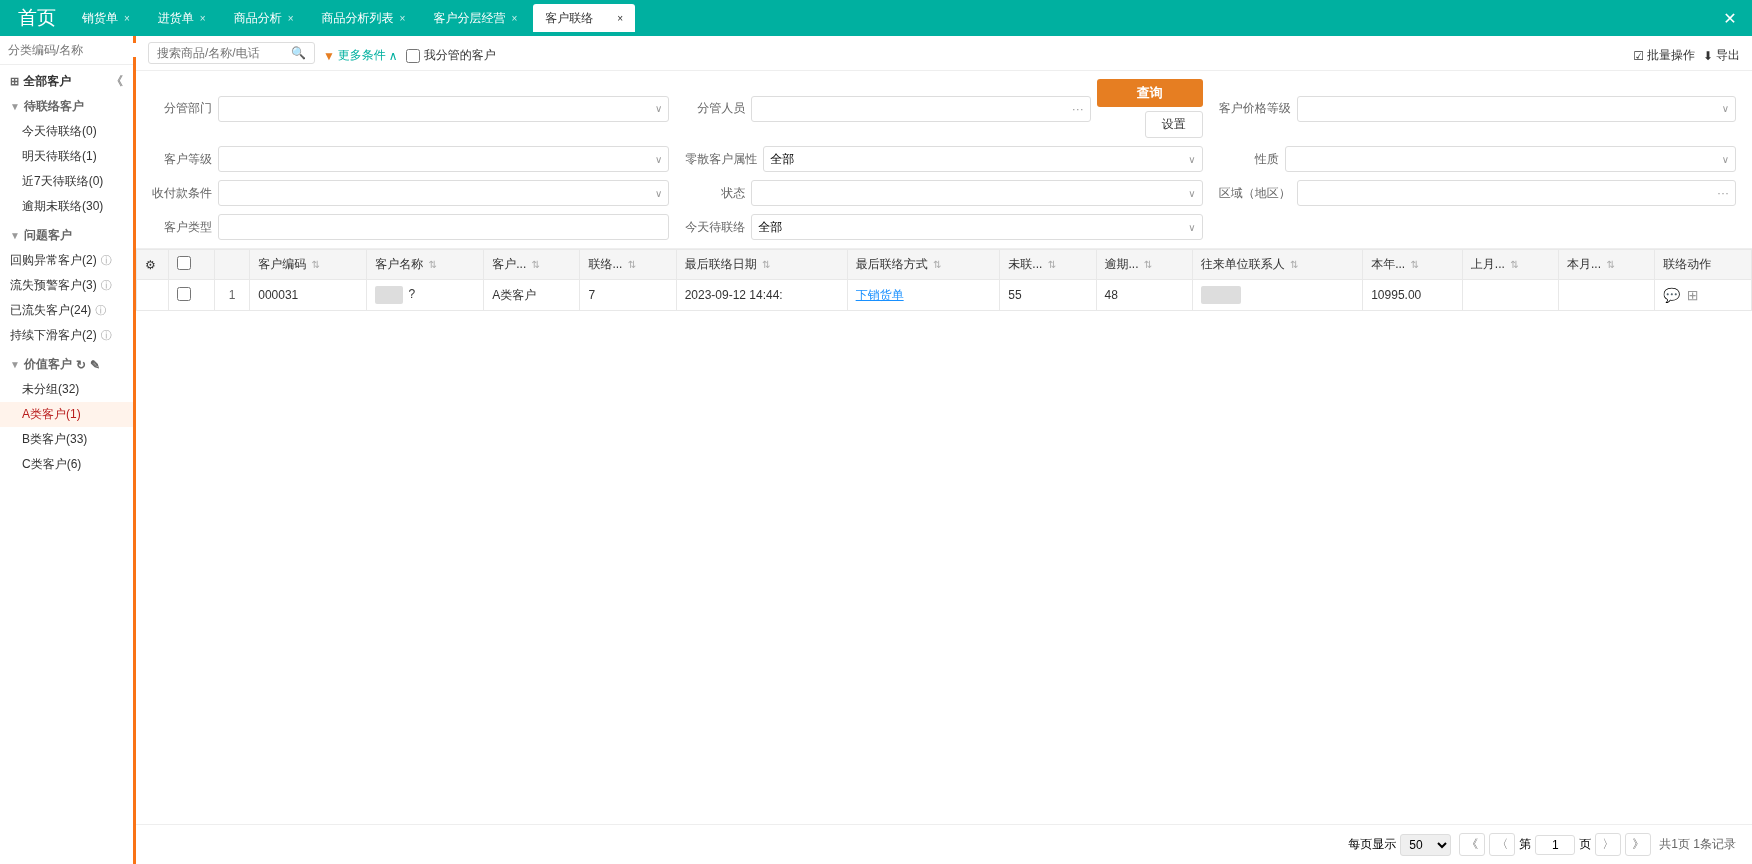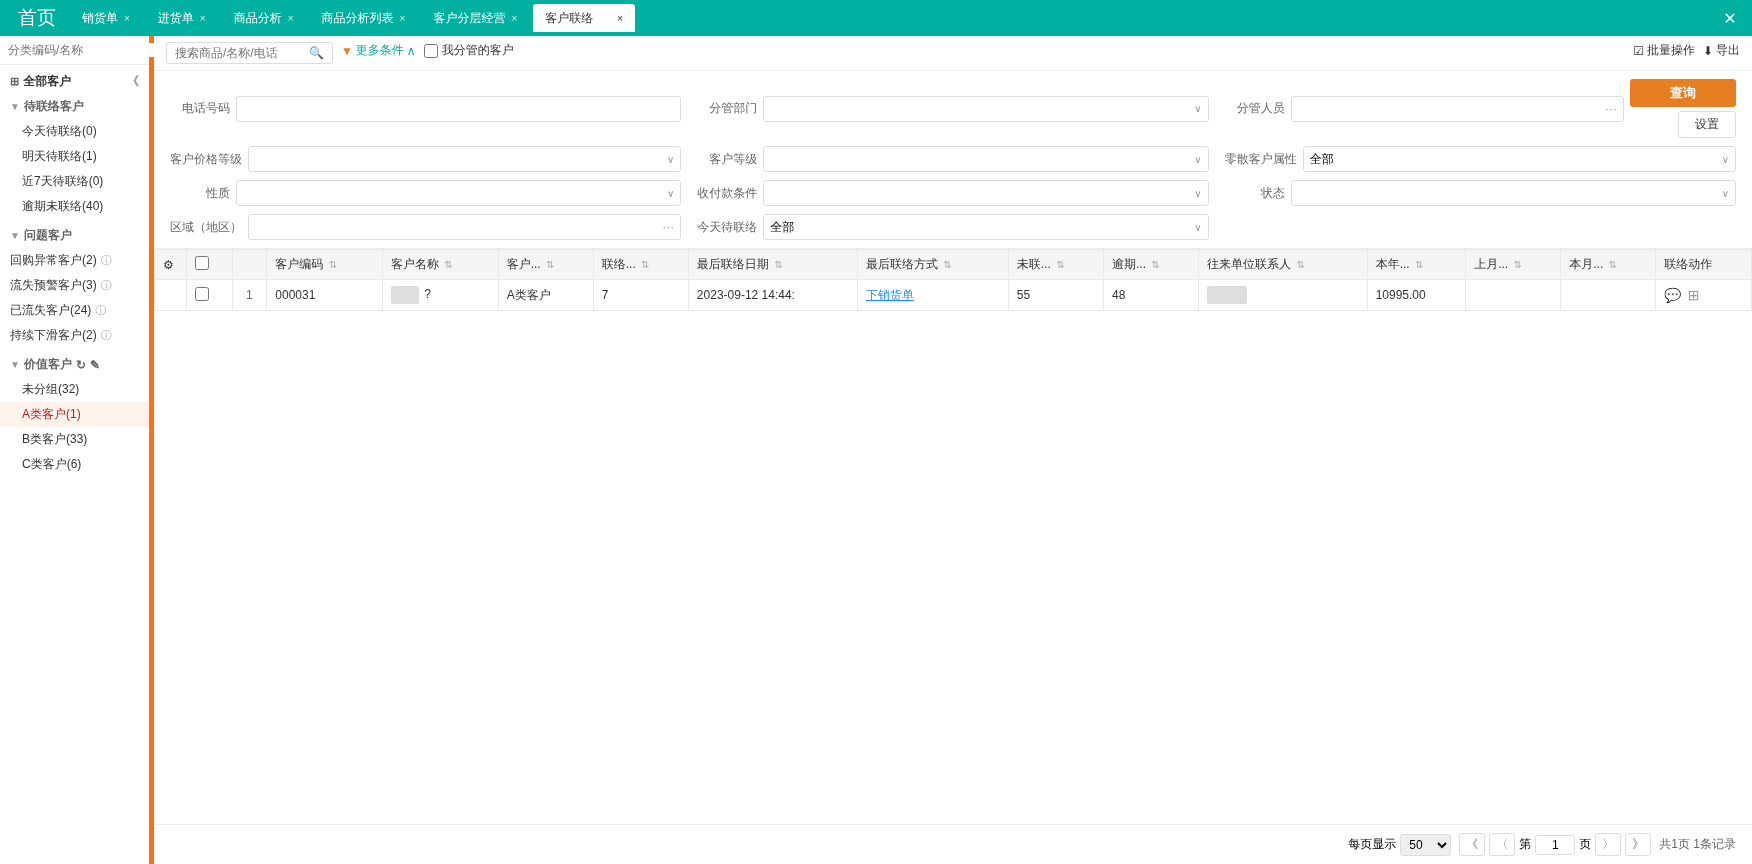--- a/index.html
+++ b/index.html
@@ -22,21 +22,21 @@
     .nav-close-btn {
       margin-left: auto; width: 28px; height: 28px; display: flex; align-items: center;
       justify-content: center; color: #fff; cursor: pointer; font-size: 16px;
     }
 
     
     .main-layout { display: flex; height: calc(864px - 36px); }
 
     
     .sidebar {
-      width: 154px; background: #fff; border-right: 5px solid #f97316;
+      width: 136px; background: #fff; border-right: 3px solid #f97316;
       display: flex; flex-direction: column; flex-shrink: 0;
     }
     .sidebar-search {
       display: flex; align-items: center; padding: 6px 8px; border-bottom: 1px solid #eee;
       gap: 4px;
     }
     .sidebar-search input {
       flex: 1; border: none; outline: none; font-size: 12px; color: #666;
     }
     .sidebar-search .search-icon { color: #00b0a0; font-size: 14px; cursor: pointer; }
@@ -61,21 +61,21 @@
       display: flex; align-items: center; padding: 4px 10px 4px 10px;
       cursor: pointer; color: #333; gap: 4px;
     }
     .sidebar-sub-group .info-icon { color: #aaa; font-size: 11px; cursor: pointer; }
 
     
     .content-area { flex: 1; display: flex; flex-direction: column; overflow: hidden; }
 
     
     .filter-bar {
-      display: flex; align-items: flex-start; padding: 6px 12px; background: #fff;
+      display: flex; align-items: flex-end; padding: 6px 12px; background: #fff;
       border-bottom: 1px solid #eee; gap: 8px; flex-shrink: 0;
     }
     .filter-search {
       display: flex; align-items: center; border: 1px solid #ddd; border-radius: 3px;
       padding: 3px 8px; gap: 4px; background: #fff;
     }
     .filter-search input { border: none; outline: none; width: 130px; font-size: 12px; }
     .more-conditions {
       display: flex; align-items: center; gap: 3px; color: #00b0a0; cursor: pointer;
     }
@@ -198,21 +198,21 @@
       <div class="sidebar-item">
         <span>今天待联络(0)</span>
       </div>
       <div class="sidebar-item">
         <span>明天待联络(1)</span>
       </div>
       <div class="sidebar-item">
         <span>近7天待联络(0)</span>
       </div>
       <div class="sidebar-item">
-        <span>逾期未联络(40)</span>
+        <span>逾期未联络(30)</span>
       </div>
     </div>
 
     <div class="sidebar-group">
       <div class="sidebar-group-label">
         <span class="arrow">▼</span>
         <span>问题客户</span>
       </div>
       <div class="sidebar-sub-group sidebar-item">
         <span>回购异常客户(2)</span>
@@ -278,26 +278,20 @@
         <div class="export-btn">
           <span>⬇</span>
           <span>导出</span>
         </div>
       </div>
     </div>
 
     <div class="adv-filter">
 
       <div class="filter-row">
-        <span class="filter-label">电话号码</span>
-        <div class="filter-input">
-          <span style="color:#ccc;flex:1;"></span>
-        </div>
-      </div>
-      <div class="filter-row">
         <span class="filter-label">分管部门</span>
         <div class="filter-input">
           <span style="flex:1;"></span>
           <span class="arrow">∨</span>
         </div>
       </div>
       <div class="filter-row">
         <span class="filter-label">分管人员</span>
         <div class="filter-input">
           <span style="flex:1;"></span>
@@ -351,20 +345,26 @@
           <span style="flex:1;"></span>
           <span class="arrow">∨</span>
         </div>
       </div>
 
       <div class="filter-row">
         <span class="filter-label">区域（地区）</span>
         <div class="filter-input">
           <span style="flex:1;"></span>
           <span class="dots">···</span>
+        </div>
+      </div>
+      <div class="filter-row">
+        <span class="filter-label">客户类型</span>
+        <div class="filter-input">
+          <span style="flex:1;"></span>
         </div>
       </div>
       <div class="filter-row">
         <span class="filter-label">今天待联络</span>
         <div class="filter-input">
           <span style="flex:1;">全部</span>
           <span class="arrow">∨</span>
         </div>
       </div>
     </div>

